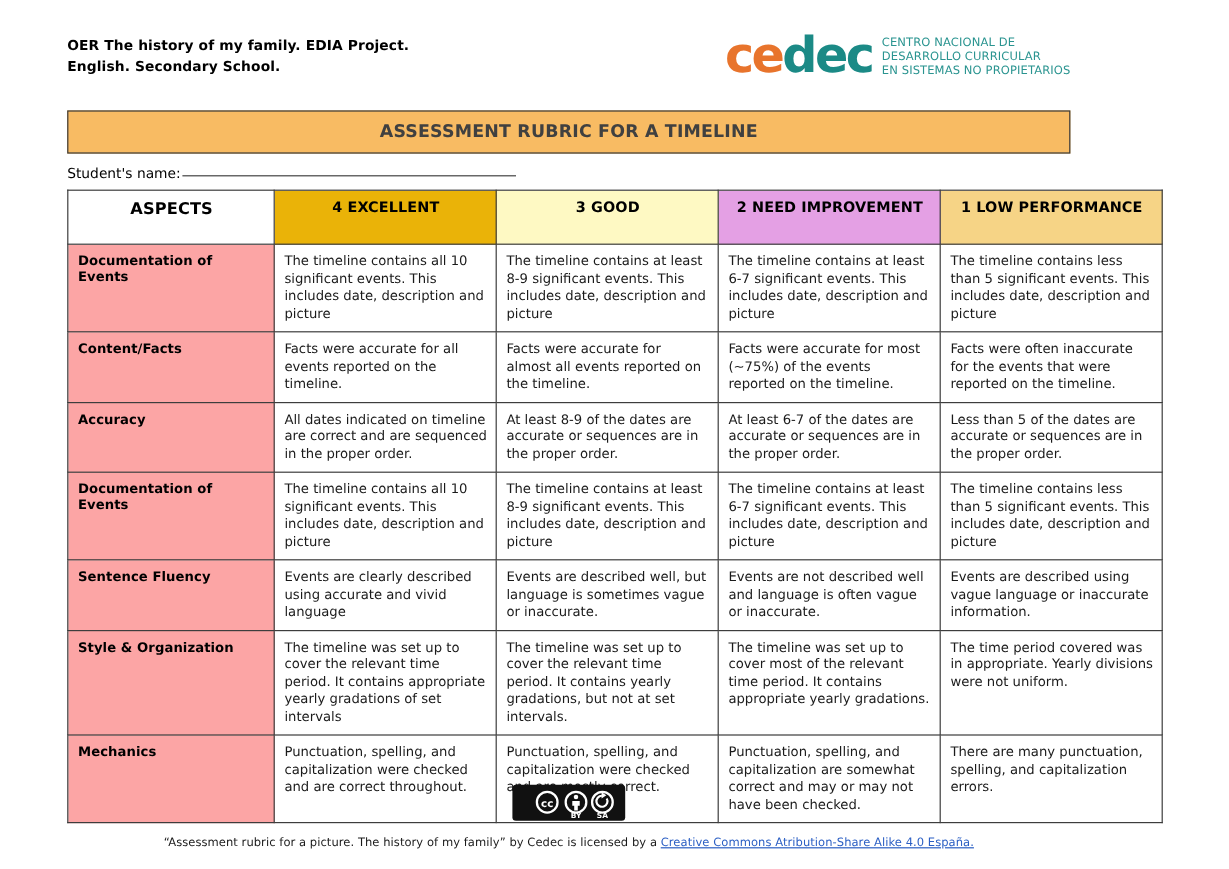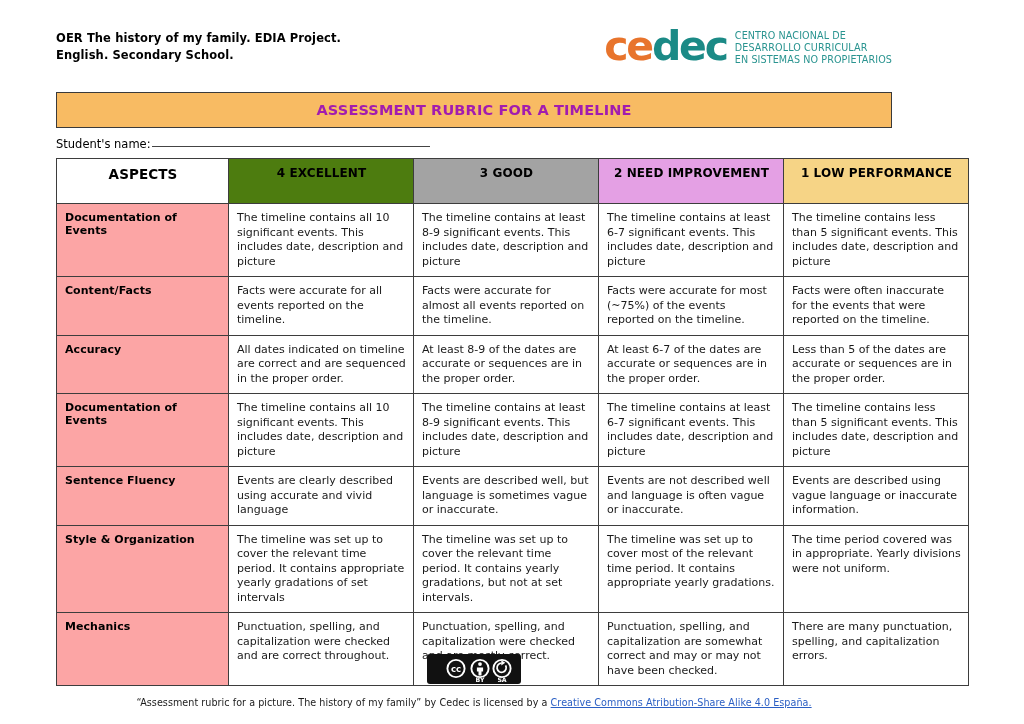--- a/index.html
+++ b/index.html
@@ -70,21 +70,21 @@
     background: #f8bb63;
     border: 1.5px solid #3a3a3a;
     display: flex;
     align-items: center;
     justify-content: center;
   }
   .title-banner-text {
     font-size: 14.5px;
     font-weight: bold;
     letter-spacing: 0.15px;
-    color: #a21caf;
+    color: #404040;
   }
 
   
   .student-line {
     margin-top: 9px;
     margin-bottom: 7px;
     font-size: 11.5px;
     color: #000;
     display: flex;
     align-items: baseline;
@@ -120,22 +120,22 @@
     height: 30px;
     padding: 0 4px;
     text-align: center;
     vertical-align: middle;
     font-size: 12px;
     font-weight: bold;
     letter-spacing: 0.1px;
     color: #000;
   }
   th.h-aspect { background: #ffffff; font-size: 13.5px; }
-  th.h-lvl-1  { background: #4d7c0f; }
-  th.h-lvl-2  { background: #a3a3a3; }
+  th.h-lvl-1  { background: #eab308; }
+  th.h-lvl-2  { background: #fef9c3; }
   th.h-lvl-3  { background: #e4a0e4; }
   th.h-lvl-4  { background: #f6d486; }
 
   td.aspect-cell {
     background: #fca5a5;
     vertical-align: middle;
     font-size: 11px;
     font-weight: bold;
     letter-spacing: 0.05px;
     color: #000;

